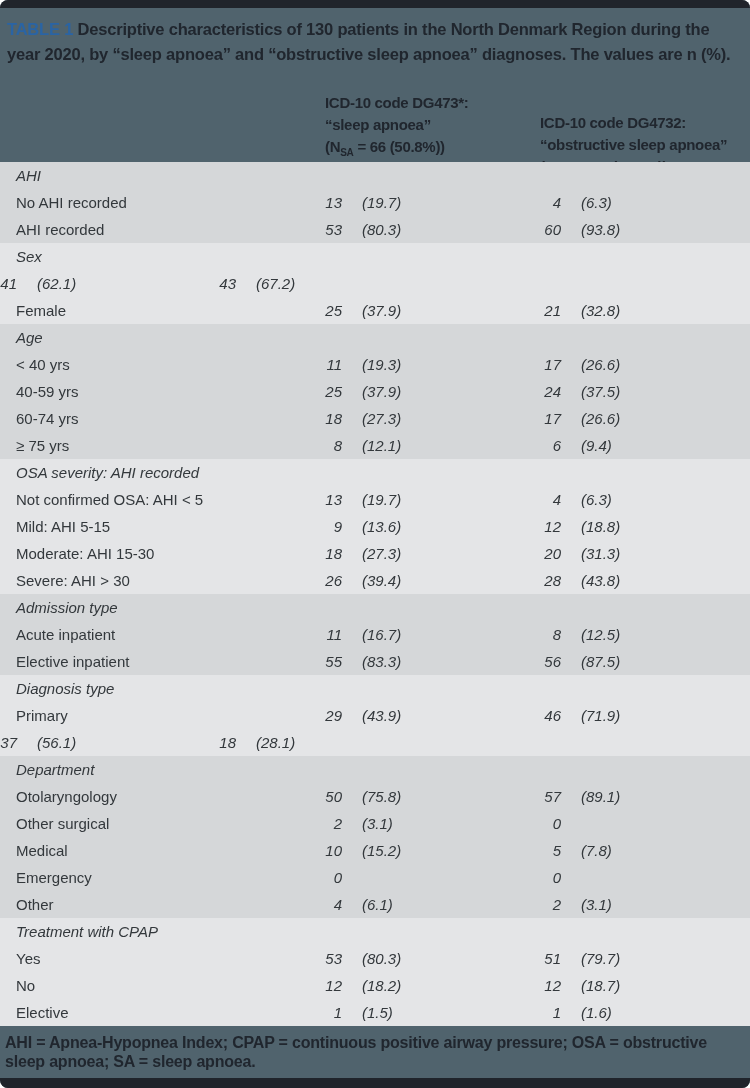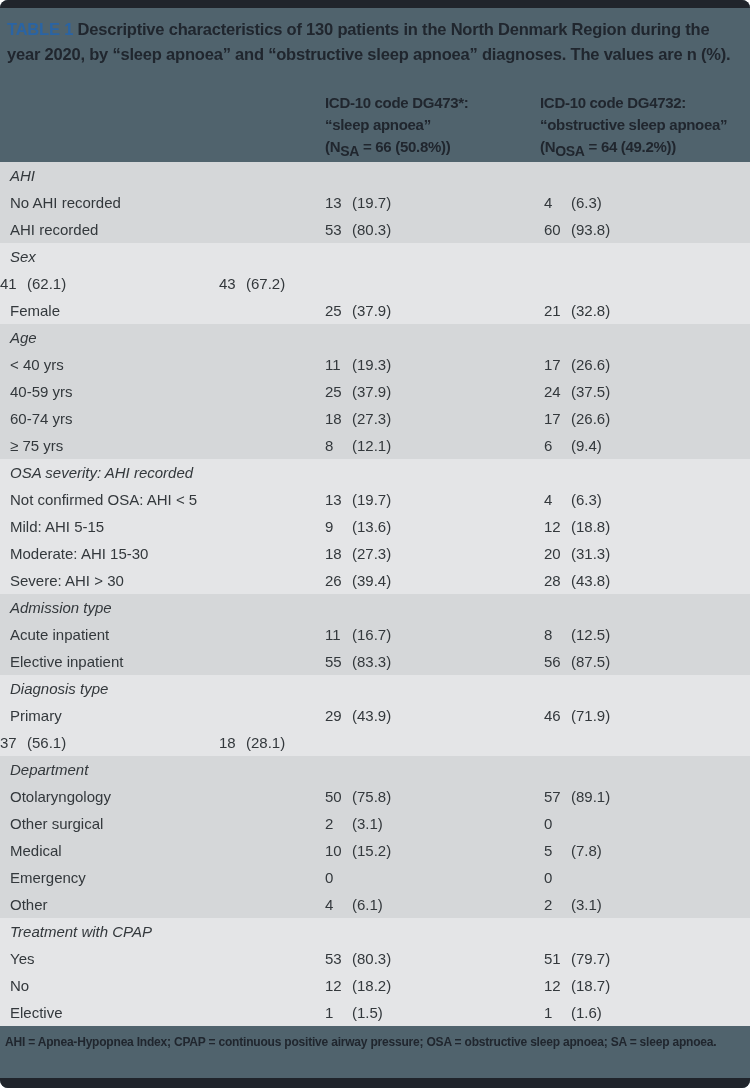--- a/index.html
+++ b/index.html
@@ -25,42 +25,42 @@
   
   .colheads {
     flex:none; height:70px; box-sizing:border-box;
     display:flex; background:#50636d; overflow:hidden;
     font-size:15px; font-weight:bold; letter-spacing:-0.3px;
     line-height:22px; color:#20262e;
   }
   .colheads .spacer { width:325px; flex:none; }
   .colhead { box-sizing:border-box; padding-right:4px; }
   .colhead.c2h { width:215px; flex:none; }
-  .colhead.c3h { flex:1; }
-  .colhead sub { font-size:14px; }
+  .colhead.c3h { flex:1;margin-top:20px; }
+  .colhead sub { font-size:10px; }
 
   
   #table-body { flex:none; }
   .block.dark  { background:#d5d7d9; }
   .block.light { background:#e4e5e7; }
   .row { height:27px; display:flex; align-items:center; font-size:15px; color:#33383c; }
-  .row .lbl-cell { width:325px; flex:none; box-sizing:border-box; padding-left:10px; }
+  .row .lbl-cell { width:325px; flex:none; box-sizing:border-box; padding-left:16px; }
   .row.shead .lbl-cell { font-style:italic; width:740px; }
   .cell { display:flex; align-items:center; box-sizing:border-box; }
   .cell.c2 { width:215px; flex:none; }
   .cell.c3 { flex:1; padding-left:4px; }
-  .cell .num { display:inline-block; width:17px; flex:none; }
-  .cell .pct { margin-left:10px; }
+  .cell .num { display:inline-block; width:17px; text-align:right; flex:none;font-style:italic; }
+  .cell .pct { margin-left:20px;font-style:italic; }
 
   
   .footnote {
     flex:none; height:52px; box-sizing:border-box;
     padding:7px 10px 0 5px; overflow:hidden;
     background:#50636d; color:#20262e;
-    font-size:12px; font-weight:bold; letter-spacing:-0.2px; line-height:19px;
+    font-size:16px; font-weight:bold; letter-spacing:-0.2px; line-height:19px;
   }
 </style>
 </head>
 <body>
 
 <div class="page">
   <div class="bar top"></div>
 
   <div class="caption">
     <span class="tlabel">TABLE 1</span><span> Descriptive characteristics of 130 patients in the North Denmark Region during the year 2020, by “sleep apnoea” and “obstructive sleep apnoea” diagnoses. The values are n (%).</span>

